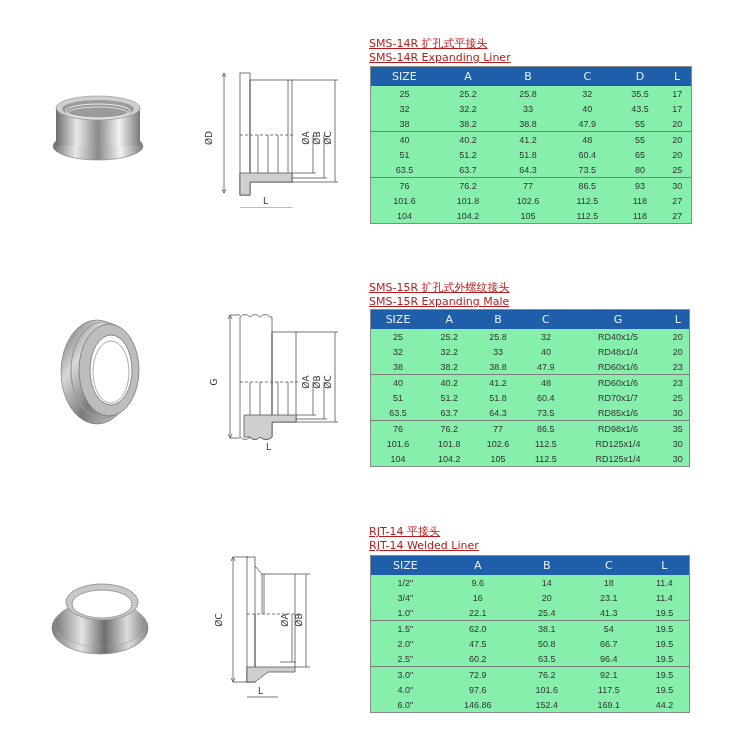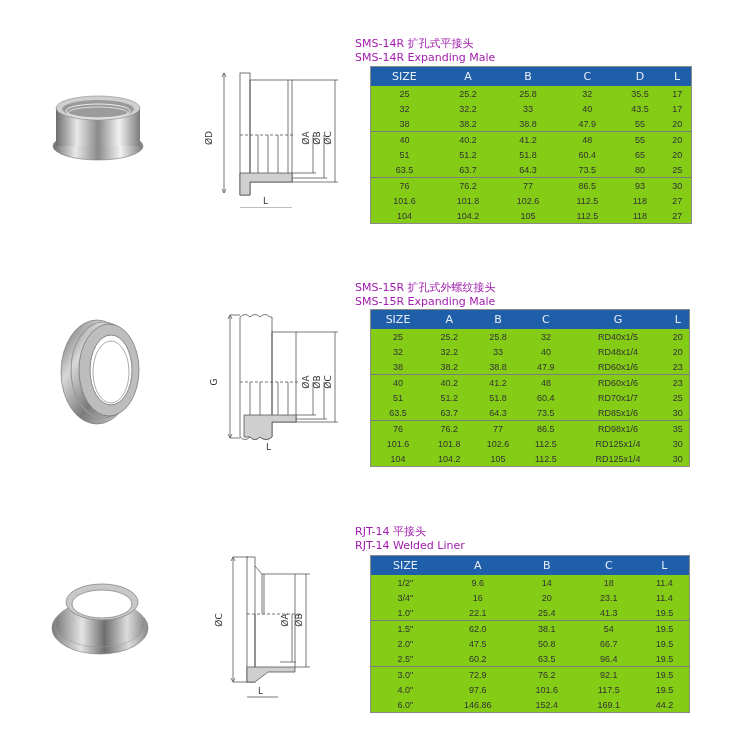--- a/index.html
+++ b/index.html
@@ -1,23 +1,23 @@
 <!DOCTYPE html>
 <html><head>
 <meta charset="utf-8">
 <style>
   html,body{margin:0;padding:0;background:#ffffff;}
   body{width:750px;height:750px;position:relative;overflow:hidden;font-family:"Liberation Sans",sans-serif;color:#333;}
   .section{position:absolute;left:0;width:750px;}
   .photo{position:absolute;}
   .drawing{position:absolute;}
-  .titles{position:absolute;left:355px;font-family:"DejaVu Sans",sans-serif;color:#a21caf;}
+  .titles{position:absolute;left:369px;font-family:"DejaVu Sans",sans-serif;color:#b91c1c;text-decoration:underline;}
   .titles .t1{font-size:11px;line-height:14px;}
   .titles .t2{font-size:11px;line-height:14px;}
-  table.spec{position:absolute;left:370px;border-collapse:collapse;border:1px solid #8a8a8a;background:#84cc16;font-size:9px;color:#333;}
+  table.spec{position:absolute;left:370px;border-collapse:collapse;border:1px solid #8a8a8a;background:#86efac;font-size:9px;color:#333;}
   table.spec th{background:#1f5ea8;color:#e8eef8;font-weight:normal;font-size:11px;height:19px;padding:0;text-align:center;font-family:"DejaVu Sans",sans-serif;}
   table.spec td{height:15px;padding:0;text-align:center;}
   table.spec tr.grp td{border-top:1px solid #7d7d7d;}
   .dim{font-family:"DejaVu Sans",sans-serif;font-size:9px;fill:#333;}
 </style>
 </head>
 <body>
 
 <div class="section">
 
@@ -63,21 +63,21 @@
     <path d="M40,105 L92,105 L92,114 L50,114 L50,127 L40,127 Z" fill="#cfcfcf" stroke="#555" stroke-width="0.8"></path>
     <text class="dim" x="12" y="70" transform="rotate(-90 12 70)" text-anchor="middle">ØD</text>
     <text class="dim" x="109" y="70" transform="rotate(-90 109 70)" text-anchor="middle">ØA</text>
     <text class="dim" x="120" y="70" transform="rotate(-90 120 70)" text-anchor="middle">ØB</text>
     <text class="dim" x="131" y="70" transform="rotate(-90 131 70)" text-anchor="middle">ØC</text>
     <text class="dim" x="63" y="136">L</text>
   </svg>
 
   <div class="titles" style="top:37px;">
     <div class="t1">SMS-14R 扩孔式平接头</div>
-    <div class="t2">SMS-14R Expanding Male</div>
+    <div class="t2">SMS-14R Expanding Liner</div>
   </div>
 
   <table class="spec" style="top:66px;width:322px;">
     <thead>
         <tr>
       <th>SIZE</th>
       <th>A</th>
       <th>B</th>
       <th>C</th>
       <th>D</th>

